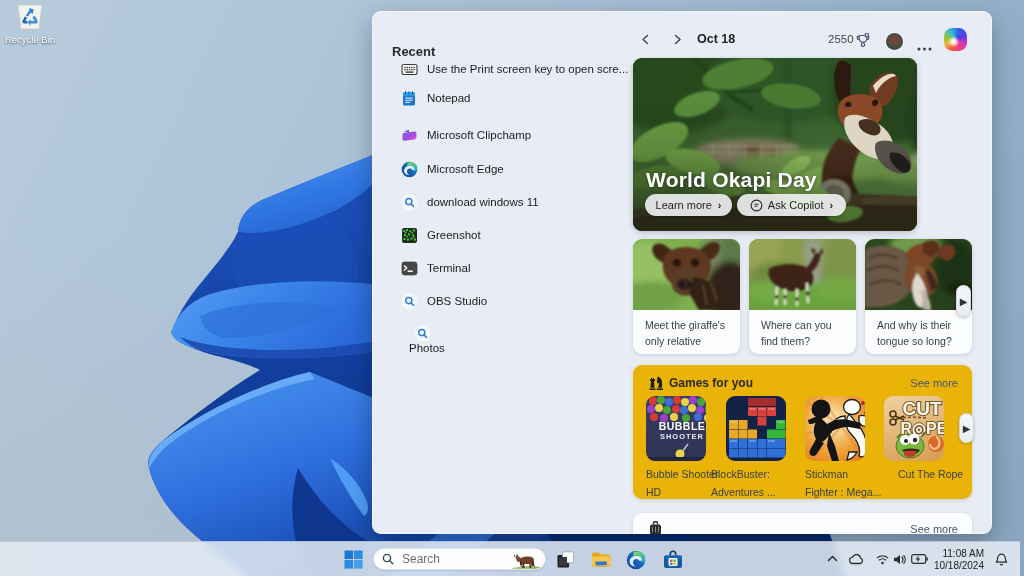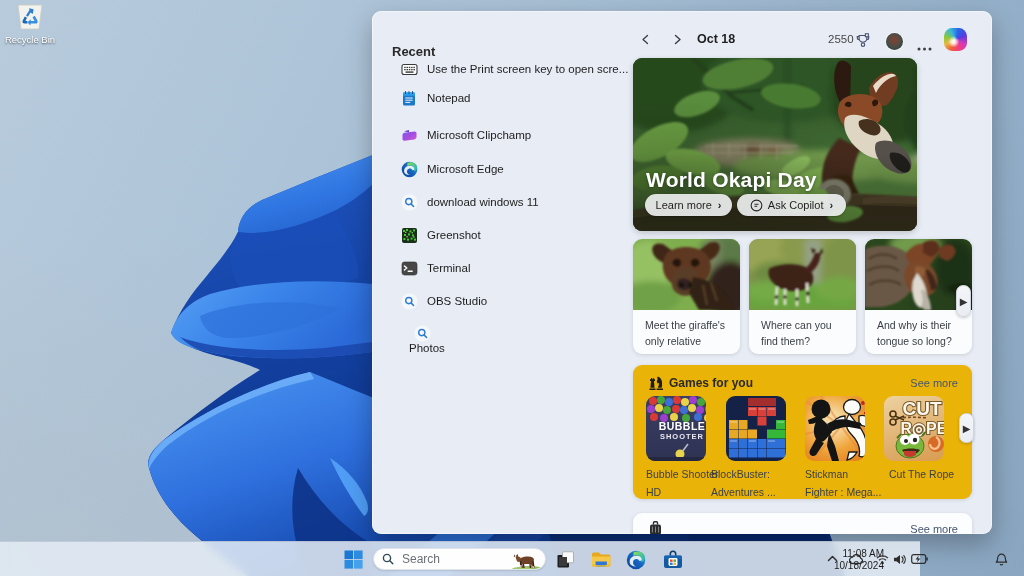--- a/index.html
+++ b/index.html
@@ -54,21 +54,21 @@
 
   
   #travel { left:261px; top:502px; width:339px; height:30px; background:#fcfdff; border-radius:9px 9px 0 0;
     box-shadow:0 1px 4px rgba(0,0,0,.12); }
 
   .arrowBtn { background:linear-gradient(#f4f6f9,#e9edf2); border:1px solid #cfd4dc; border-radius:7px;
     width:15px; display:flex; align-items:center; justify-content:center; color:#3c3c3c;
     box-shadow:0 1px 3px rgba(0,0,0,.2); font-size:10px; color:#333; }
 
   
-  #tbar { left:0; top:541px; width:920px; height:35px; background:rgba(228,236,245,.86);
+  #tbar { left:0; top:541px; width:1020px; height:35px; background:rgba(228,236,245,.86);
     border-top:1px solid rgba(160,172,190,.5);
     -webkit-backdrop-filter:blur(4px); backdrop-filter:blur(4px); }
   #spill { left:373px; top:6px; width:173px; height:22px; border-radius:11px; background:#fefefe;
     border:1px solid #e0e4ea; box-shadow:0 1px 2px rgba(0,0,0,.12); display:flex; align-items:center; overflow:hidden; }
   #spill .stx { font-size:12px; color:#6b6f75; margin-left:8px; }
   #tray { right:4px; top:0; height:35px; display:flex; align-items:center; color:#2e2e2e; }
   #clock { font-size:10px; color:#1c1c1c; text-align:right; line-height:11.5px; margin:0 7px 0 8px; }
 </style>
 </head>
 <body>
@@ -620,21 +620,21 @@
         </g>
         <g>
           <circle cx="52" cy="48" r="8" fill="#d86a28"></circle>
           <path d="M52 41 C56 43 57 49 53 52 C50 54 46 52 46 48" fill="none" stroke="#f5c089" stroke-width="2.2"></path>
         </g>
       </svg>
     </div>
     <div class="gcap" style="left:13px;">Bubble Shooter<br>HD</div>
     <div class="gcap" style="left:78px;">BlockBuster:<br>Adventures ...</div>
     <div class="gcap" style="left:172px;">Stickman<br>Fighter : Mega...</div>
-    <div class="gcap" style="left:256px;">Cut The Rope</div>
+    <div class="gcap" style="left:265px;">Cut The Rope</div>
     <div class="arrowBtn abs" style="left:326px;top:48px;height:30px;">▶</div>
   </div>
   <div id="travel" class="abs">
     <svg class="abs" style="left:16px;top:8px;" width="13" height="15" viewBox="0 0 13 15">
       <rect x="1" y="3.5" width="11" height="10" rx="2" fill="#2b2b2b"></rect>
       <path d="M4.5 3.5 V1.8 a1 1 0 0 1 1 -1 h2 a1 1 0 0 1 1 1 V3.5" fill="none" stroke="#2b2b2b" stroke-width="1.4"></path>
       <path d="M3.4 5.5 v6 M6.5 5.5 v6 M9.6 5.5 v6" stroke="#8a8a8a" stroke-width="1"></path>
     </svg>
     <div class="seeMore abs" style="right:14px;top:10px;">See more</div>
   </div>

